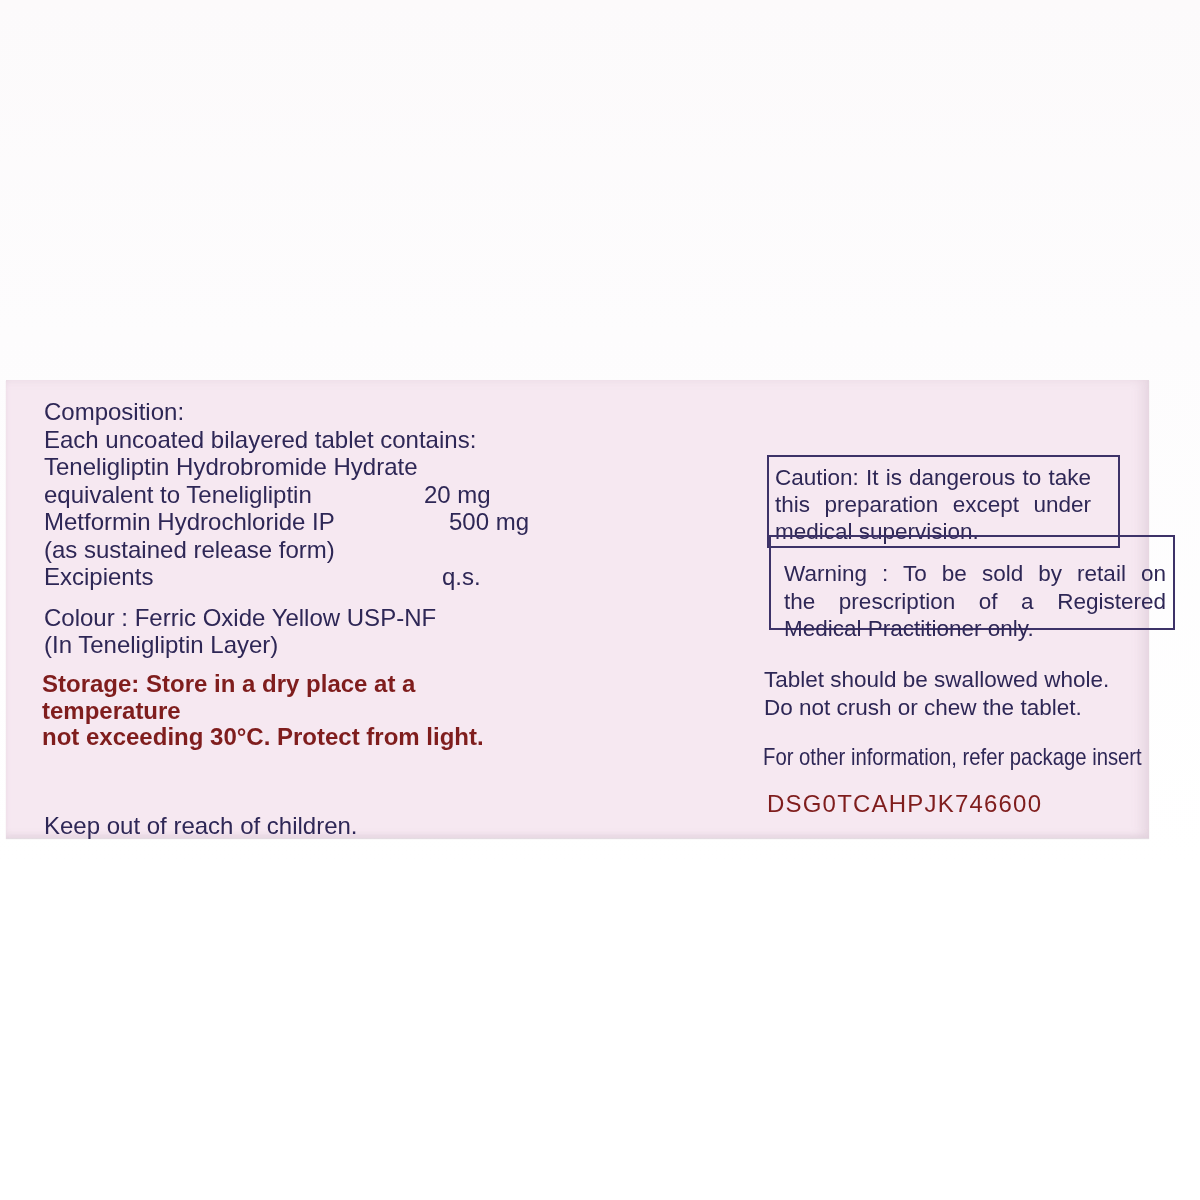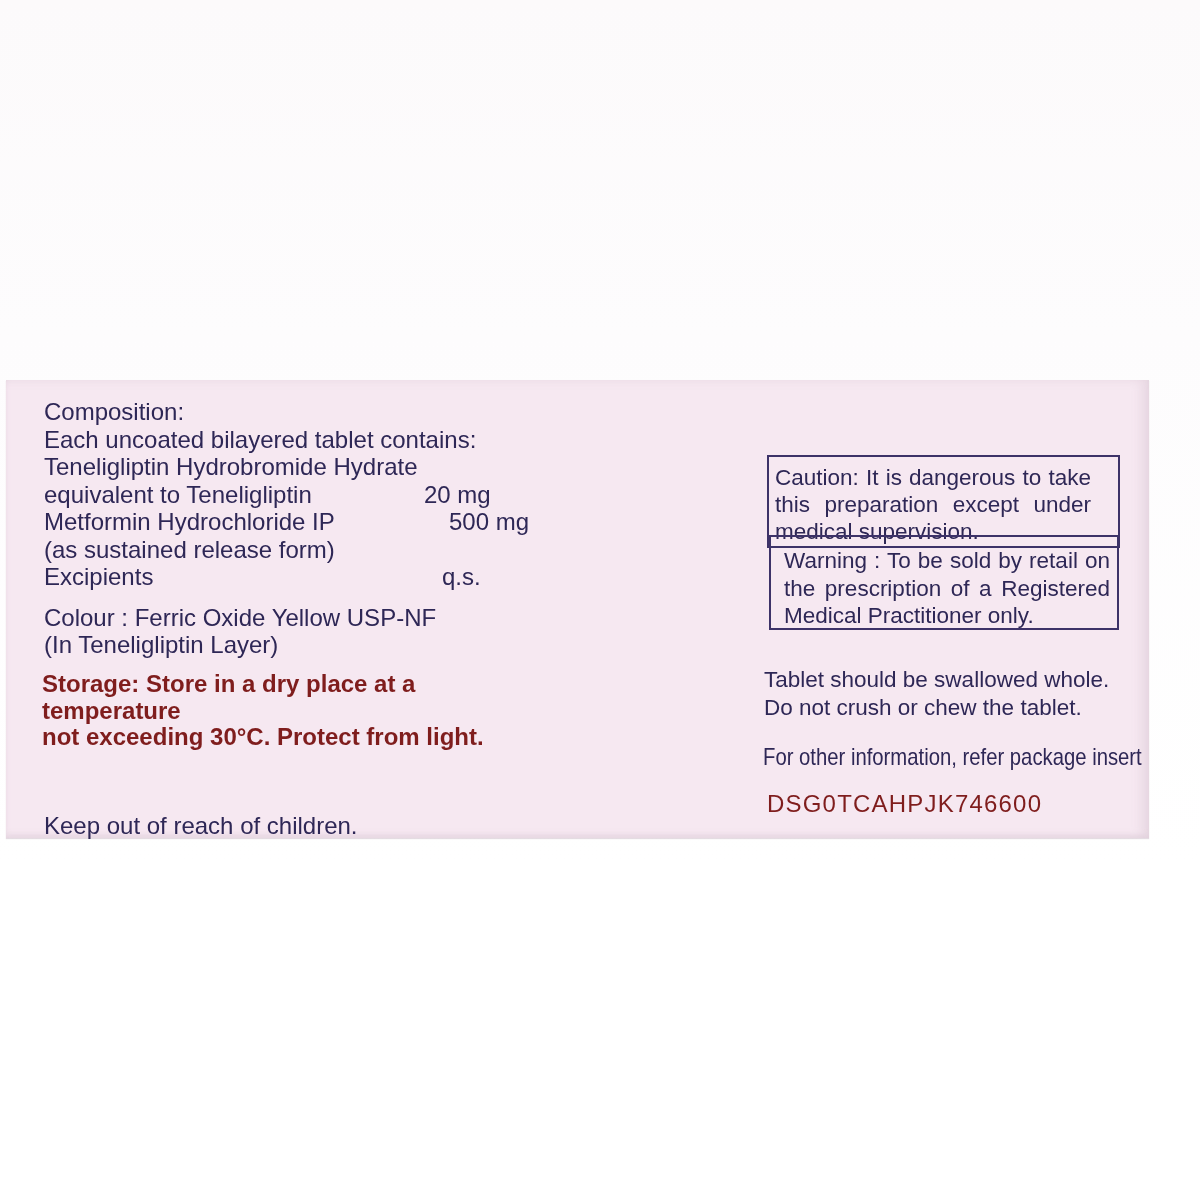--- a/index.html
+++ b/index.html
@@ -88,23 +88,23 @@
     top: 28px;
     width: 353px;
     height: 93px;
     padding: 7px 27px 0 6px;
     line-height: 27px;
     margin-top: 47px;
   }
   .warning-box {
     left: 763px;
     top: 155px;
-    width: 350px;
+    width: 406px;
     height: 95px;
-    padding: 10px 7px 0 13px;
+    padding: 23px 7px 0 13px;
     line-height: 27.5px;
   }
   .jline { text-align: justify; text-align-last: justify; }
 
   .swallow {
     left: 758px;
     top: 286px;
     font-size: 22.5px;
     line-height: 28px;
     white-space: nowrap;

